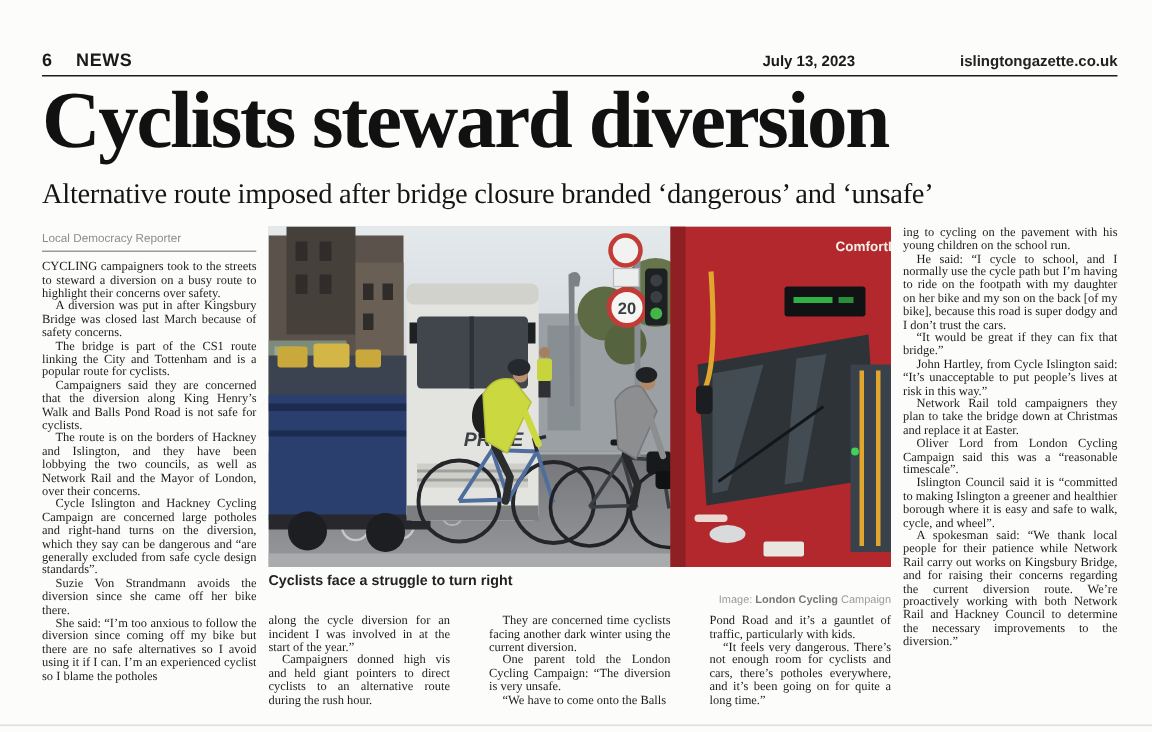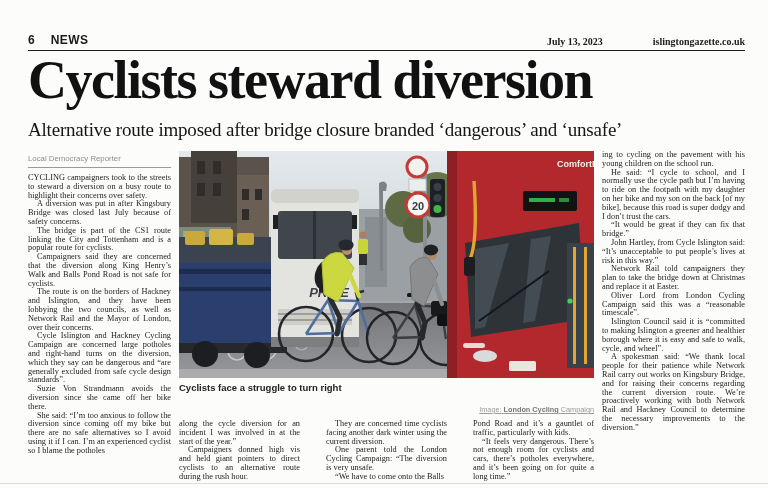--- a/index.html
+++ b/index.html
@@ -7,21 +7,21 @@
         font-family:"Liberation Serif",serif;color:#1a1a1a;}
   .inner{padding:33px 23px 0 28px;}
 
   
   .masthead{display:flex;justify-content:space-between;align-items:flex-end;
             font-family:"Liberation Sans",sans-serif;border-bottom:1.6px solid #1d1d1d;
             padding-bottom:3px;}
   .mh-left{display:flex;gap:16px;align-items:baseline;}
   .mh-pagenum{font-weight:bold;font-size:12px;}
   .mh-section{font-weight:bold;font-size:12px;letter-spacing:.4px;}
-  .mh-right{display:flex;gap:50px;align-items:flex-end;font-family:Liberation Serif, serif;}
+  .mh-right{display:flex;gap:70px;align-items:flex-end;}
   .mh-date{font-size:10px;font-weight:bold;}
   .mh-site{font-size:10px;font-weight:bold;color:#222;}
 
   
   .headline{margin:3px 0 0 0;font-size:54px;line-height:52px;font-weight:bold;
             letter-spacing:-1.5px;color:#111;white-space:nowrap;}
   .subheadline{margin:13px 0 0 0;font-size:19px;line-height:21px;font-weight:normal;
                letter-spacing:-.2px;color:#151515;white-space:nowrap;}
 
   
@@ -37,21 +37,21 @@
            hyphens:auto;color:#1c1c1c;}
   .paras p{text-indent:9px;}
   .paras.lead p:first-child,.paras.cont p:first-child{text-indent:0;}
 
   
   figure{margin:0;}
   .photo-frame{width:415px;height:227px;display:block;background:#c9ced2;}
   figcaption{font-family:"Liberation Sans",sans-serif;font-weight:bold;font-size:9.5px;
              color:#222;margin-top:4px;}
   .credit{font-family:"Liberation Sans",sans-serif;font-size:7.3px;color:#9a9a9a;
-          text-align:right;margin-top:12px;text-decoration:underline;}
+          text-align:right;margin-top:2px;}
   .credit b{color:#777;}
   .threecols{display:grid;grid-template-columns:repeat(3,1fr);gap:26px;margin-top:6px;
              height:62px;overflow:hidden;}
 
   .bottom-rule{position:absolute;left:0;right:0;bottom:4px;border-top:1px solid #ddd;}
 </style>
 </head>
 <body>
 
 <div class="page">
@@ -72,21 +72,21 @@
     <h2 class="subheadline">Alternative route imposed after bridge closure branded ‘dangerous’ and ‘unsafe’</h2>
 
     <div class="body-grid">
 
       <div class="col">
         <div class="byline">
           <span class="byline-role">Local Democracy Reporter</span>
         </div>
         <div class="paras lead">
             <p>CYCLING campaigners took to the streets to steward a diversion on a busy route to highlight their concerns over safety.</p>
-            <p>A diversion was put in after Kingsbury Bridge was closed last July because of safety concerns.</p>
+            <p>A diversion was put in after Kingsbury Bridge was closed last March because of safety concerns.</p>
             <p>The bridge is part of the CS1 route linking the City and Tottenham and is a popular route for cyclists.</p>
             <p>Campaigners said they are concerned that the diversion along King Henry’s Walk and Balls Pond Road is not safe for cyclists.</p>
             <p>The route is on the borders of Hackney and Islington, and they have been lobbying the two councils, as well as Network Rail and the Mayor of London, over their concerns.</p>
             <p>Cycle Islington and Hackney Cycling Campaign are concerned large potholes and right-hand turns on the diversion, which they say can be dangerous and “are generally excluded from safe cycle design standards”.</p>
             <p>Suzie Von Strandmann avoids the diversion since she came off her bike there.</p>
             <p>She said: “I’m too anxious to follow the diversion since coming off my bike but there are no safe alternatives so I avoid using it if I can. I’m an experienced cyclist so I blame the potholes</p>
           </div>
       </div>
 
       <div>

